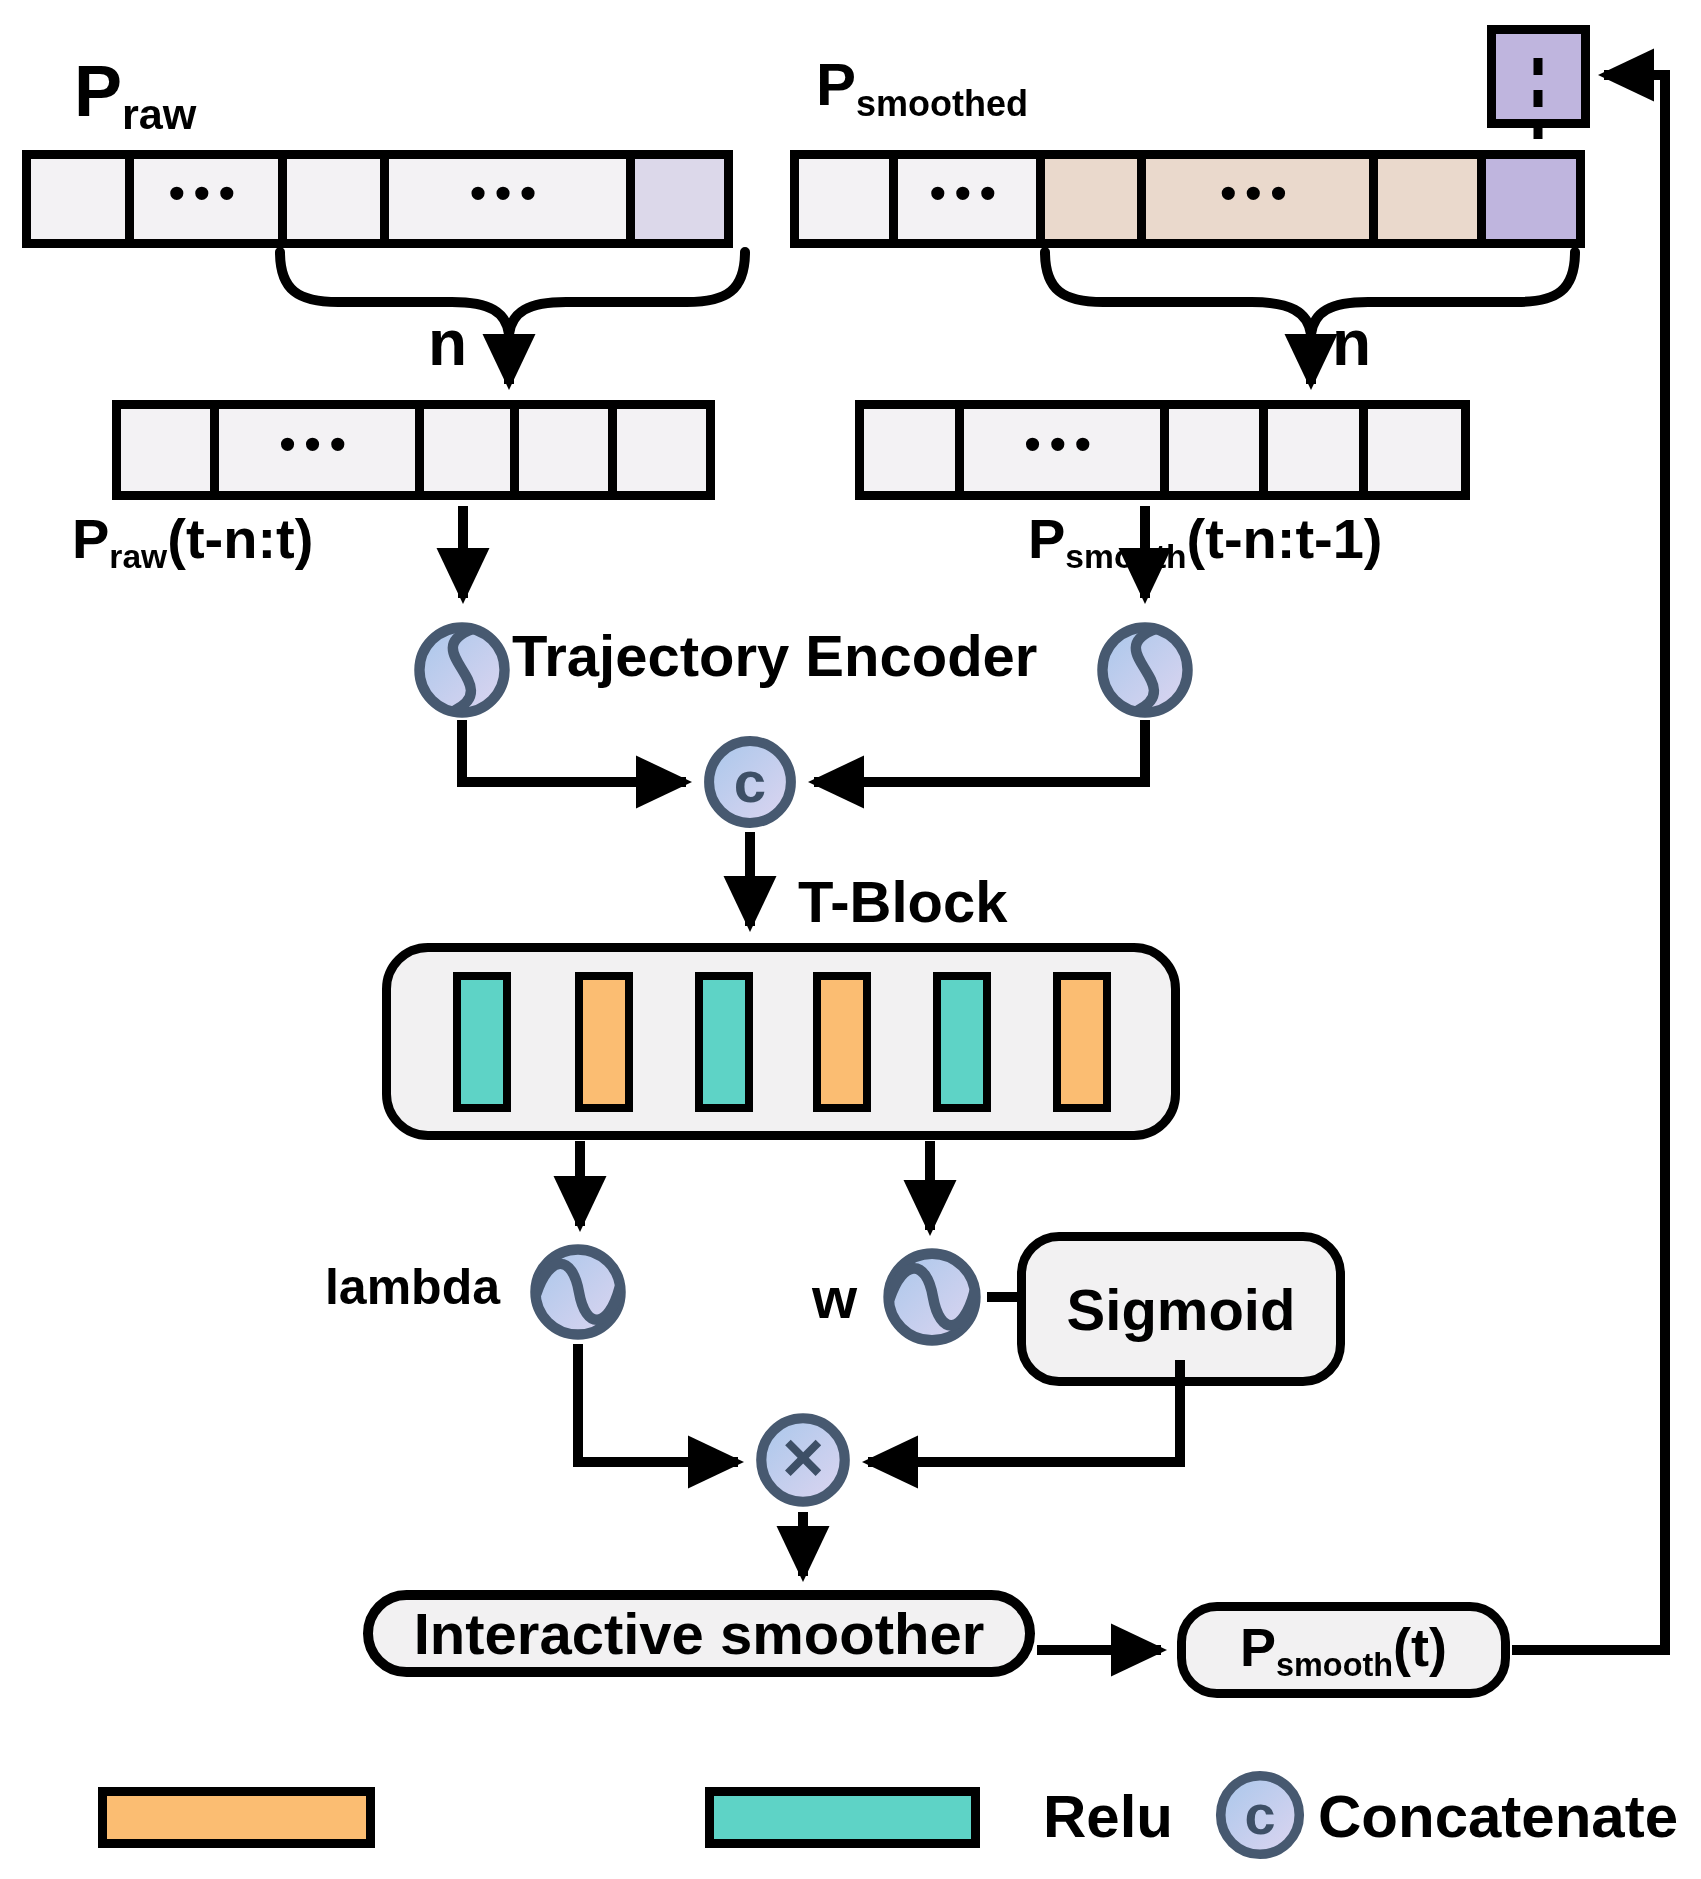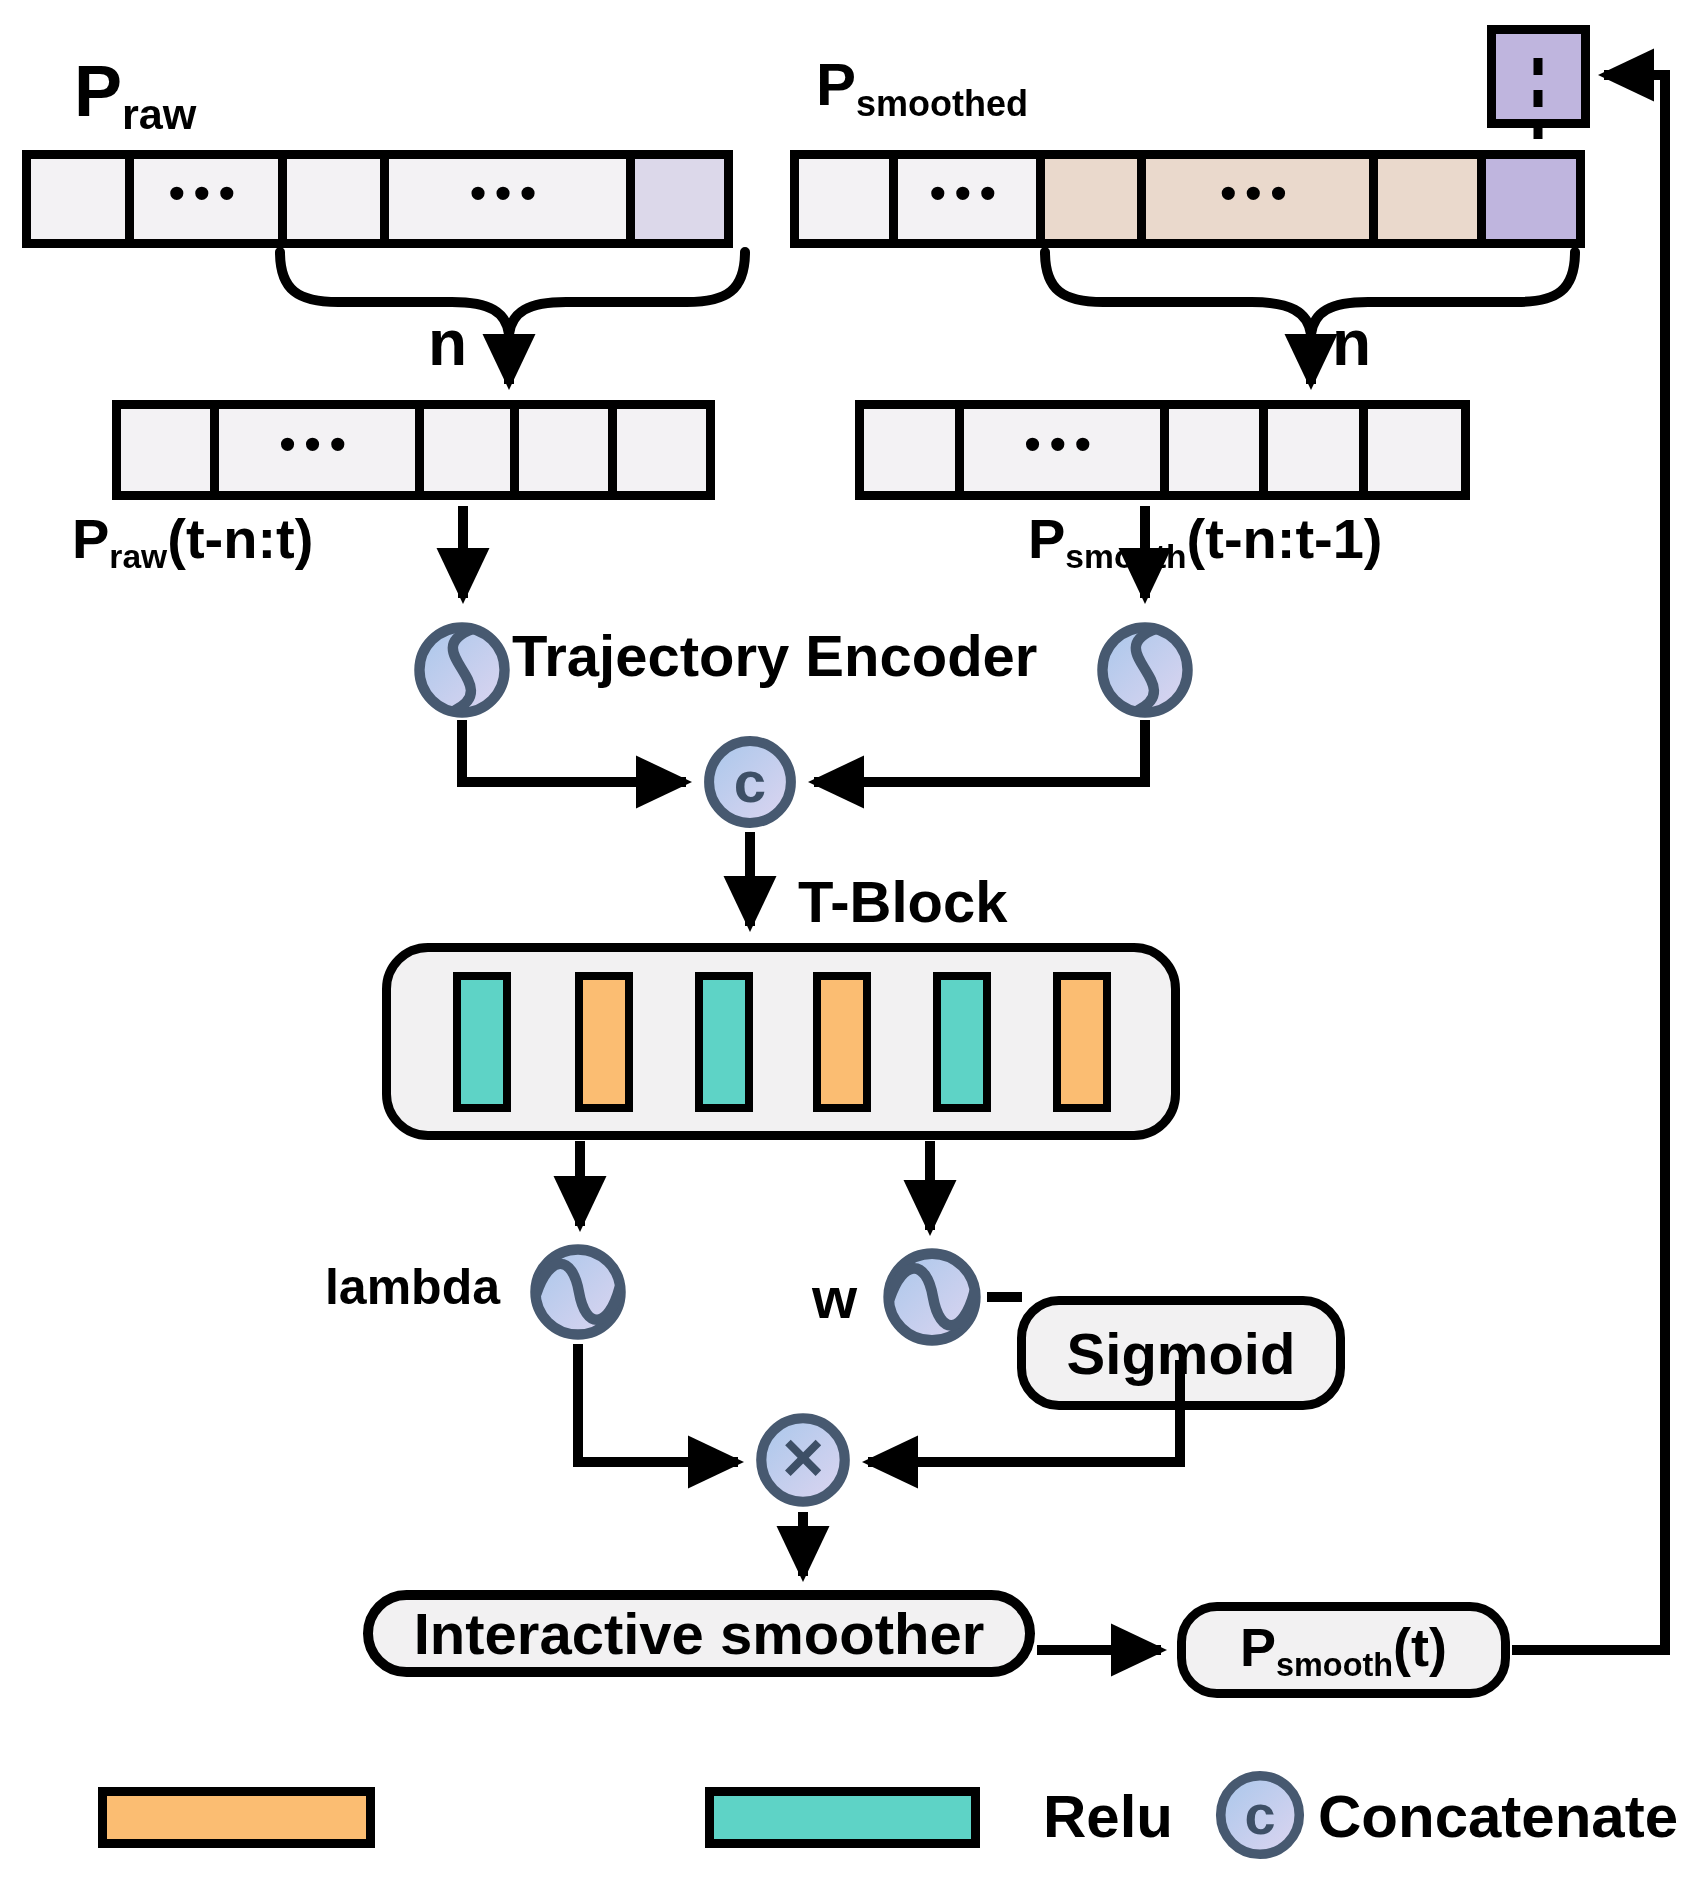--- a/index.html
+++ b/index.html
@@ -133,21 +133,21 @@
   </div>
 
   <div class="abs lbl" style="left:812px;top:1264px;font-size:58px;">w</div>
   <div class="abs circle-wrap" style="left:879px;top:1244px;width:106px;height:106px;">
     <svg width="106" height="106" viewBox="-55 -55 110 110">
       <circle cx="0" cy="0" r="45" fill="url(#sphereGrad)" stroke="#475970" stroke-width="11"></circle>
       <path d="M -44,2 C -30,-40 -6,-40 1,0 C 8,40 32,40 44,-5" fill="none" stroke="#475970" stroke-width="11" stroke-linecap="round"></path>
     </svg>
   </div>
 
-  <div class="abs rbox" style="left:1017px;top:1296px;width:328px;height:114px;border-radius:42px;font-size:58px;">
+  <div class="abs rbox" style="left:1017px;top:1232px;width:328px;height:154px;border-radius:42px;font-size:58px;">
     <span class="lbl">Sigmoid</span>
   </div>
 
   <div class="abs circle-wrap" style="left:752px;top:1409px;width:102px;height:102px;">
     <svg width="102" height="102" viewBox="-55 -55 110 110">
       <circle cx="0" cy="0" r="45" fill="url(#sphereGrad)" stroke="#475970" stroke-width="11"></circle>
       <text x="0" y="24" text-anchor="middle" class="svgtxt" font-size="78">×</text>
     </svg>
   </div>
 

